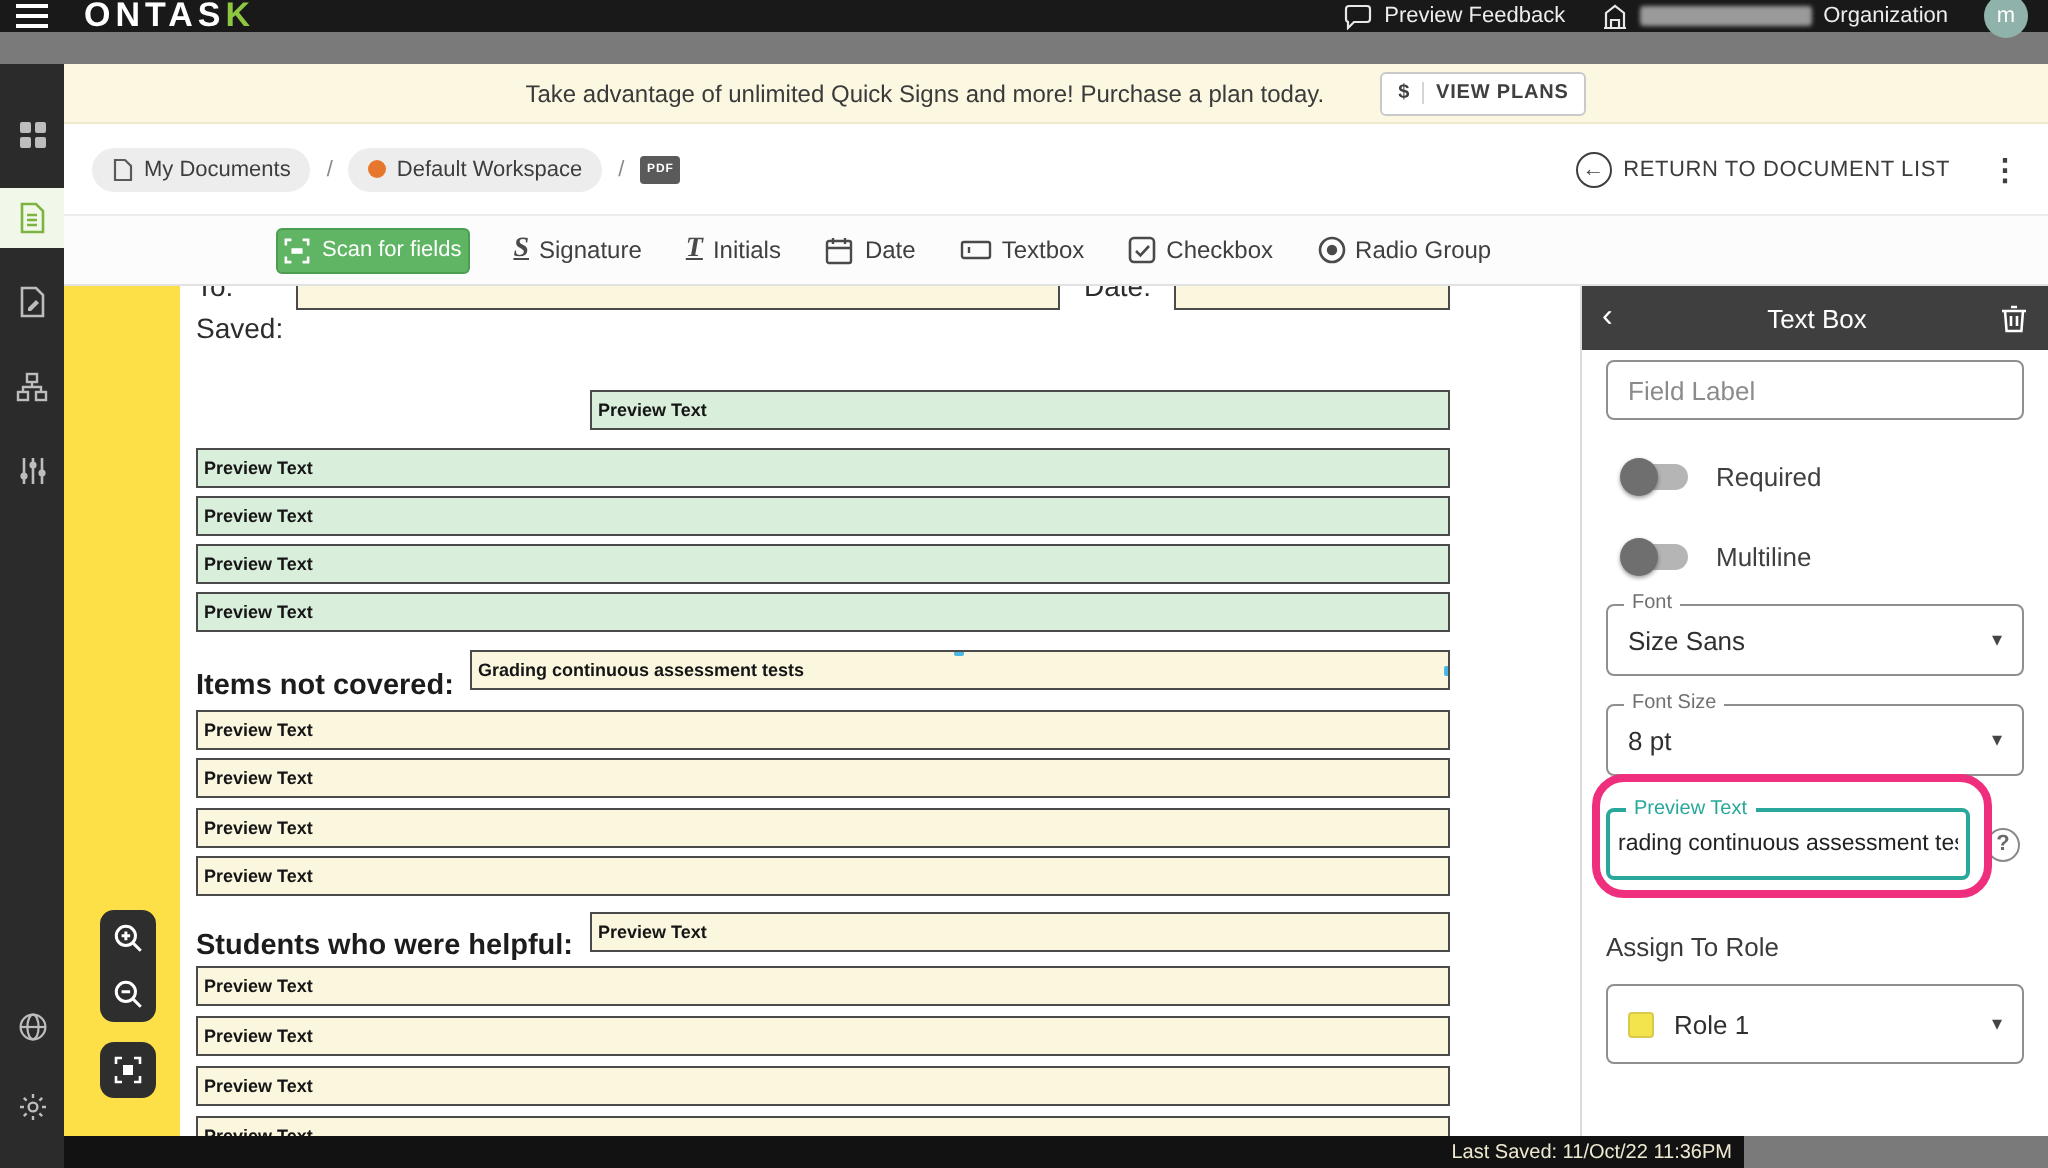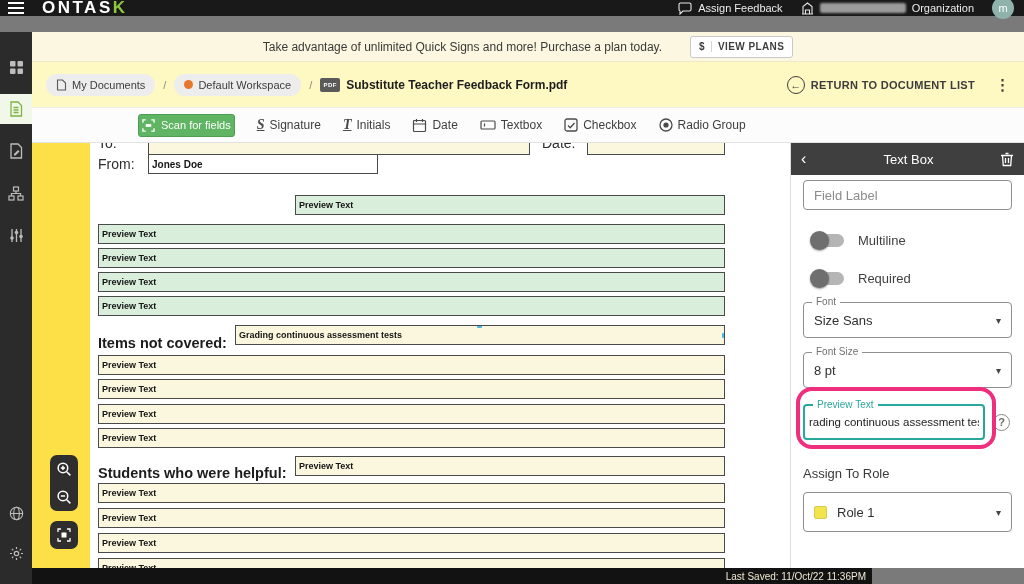--- a/index.html
+++ b/index.html
@@ -25,29 +25,29 @@
   .nav.bottom{margin-top:auto}
   .nav.last{margin-top:10px;margin-bottom:16px}
 
   
   .banner{position:absolute;top:32px;left:32px;width:992px;height:30px;background:#fbf7e0;border-bottom:1px solid #efe9c9;display:flex;align-items:center;justify-content:center;gap:28px;z-index:5}
   .bmsg{font-size:12px;color:#3a3a3a}
   .plans{display:flex;align-items:center;background:#fff;border:1px solid #c9c9c9;border-radius:3px;height:22px;padding:0 8px;font-size:10px;font-weight:bold;color:#3f3f3f;letter-spacing:.4px;cursor:pointer;font-family:inherit}
   .plans .dollar{border-right:1px solid #d5d5d5;padding-right:6px;margin-right:6px;font-weight:bold}
 
   
-  .crumbbar{position:absolute;top:62px;left:32px;width:992px;height:46px;background:#fef9c3;border-bottom:1px solid #ececec;display:flex;align-items:center;padding:0 14px;z-index:5}
+  .crumbbar{position:absolute;top:62px;left:32px;width:992px;height:46px;background:#ffffff;border-bottom:1px solid #ececec;display:flex;align-items:center;padding:0 14px;z-index:5}
   .chip{display:flex;align-items:center;gap:5px;background:#ededed;border-radius:11px;height:22px;padding:0 10px;font-size:11px;color:#3d3d3d;cursor:pointer;white-space:nowrap}
   .dot{width:9px;height:9px;border-radius:50%;background:#e8772e}
   .sep{margin:0 8px;color:#8a8a8a;font-size:11px}
   .doctitle{display:flex;align-items:center;gap:6px;font-size:12px;font-weight:bold;color:#1e1e1e;white-space:nowrap}
   .pdfbox{display:inline-flex;align-items:center;justify-content:center;width:20px;height:14px;background:#5a5a5a;color:#fff;font-size:6px;font-weight:bold;border-radius:2px;letter-spacing:.5px}
   .crumb-right{margin-left:auto;display:flex;align-items:center;gap:8px}
   .backcirc{width:18px;height:18px;border:1.6px solid #3f3f3f;border-radius:50%;display:flex;align-items:center;justify-content:center;font-size:11px;color:#3f3f3f}
-  .retlabel{font-size:11px;font-weight:bold;color:#3c3c3c;letter-spacing:.3px}
+  .retlabel{font-size:11px;font-weight:normal;color:#3c3c3c;letter-spacing:.3px}
   .kebab{font-size:15px;color:#3f3f3f;margin-left:12px;cursor:pointer;font-weight:bold}
 
   
   .toolbar{position:absolute;top:108px;left:32px;width:992px;height:35px;background:#fcfcfc;border-bottom:1px solid #e2e2e2;display:flex;align-items:center;padding-left:106px;gap:22px;z-index:5}
   .scanbtn{display:flex;align-items:center;gap:6px;background:#5fb563;border:1px solid #4d9e51;border-radius:3px;height:23px;padding:0 3px;color:#fff;font-size:11px;cursor:pointer;font-family:inherit}
   .tool{display:flex;align-items:center;gap:5px;font-size:12px;color:#3f3f3f;cursor:pointer}
   .tglyph{font-family:"Liberation Serif",serif;font-style:italic;font-weight:bold;font-size:14px;color:#4a4a4a;text-decoration:underline;line-height:1}
 
   
   .main{position:absolute;top:143px;left:32px;width:758px;height:550px;background:#fde047;overflow:hidden}
@@ -111,21 +111,21 @@
         <i></i>
       </div>
     <div class="logo"><span>ONTAS</span><span class="k">K</span></div>
     <div class="top-right">
       <div class="top-item">
         <span>
             <svg width="14" height="13" viewBox="0 0 14 13" fill="none" stroke="#e8e8e8" stroke-width="1.1">
               <path d="M1 2.5A1.5 1.5 0 0 1 2.5 1h9A1.5 1.5 0 0 1 13 2.5v5A1.5 1.5 0 0 1 11.5 9H5l-3 3V9h.5A1.5 1.5 0 0 1 1 7.5z"></path>
             </svg>
           </span>
-        <span>Assign Feedback</span>
+        <span>Preview Feedback</span>
       </div>
       <div class="top-item">
         <span>
             <svg width="13" height="13" viewBox="0 0 13 13" fill="none" stroke="#e8e8e8" stroke-width="1.1">
               <path d="M1 12h11M2 12V4.5L6.5 1 11 4.5V12M4.5 12V8h4v4"></path>
             </svg>
           </span>
         <span class="redact"></span>
         <span>Organization</span>
       </div>
@@ -217,21 +217,20 @@
       <span>My Documents</span>
     </div>
     <span class="sep">/</span>
     <div class="chip">
       <span class="dot"></span>
       <span>Default Workspace</span>
     </div>
     <span class="sep">/</span>
     <div class="doctitle">
       <span class="pdfbox">PDF</span>
-      <span>Substitute Teacher Feedback Form.pdf</span>
     </div>
     <div class="crumb-right">
       <div class="top-item" style="color:#3c3c3c">
         <span class="backcirc">
             <span>←</span>
           </span>
         <span class="retlabel">RETURN TO DOCUMENT LIST</span>
       </div>
       <span class="kebab">⋮</span>
     </div>
@@ -293,22 +292,21 @@
     </div>
   </div>
 
   <div class="main">
     <div class="page">
       <span class="dlabel" style="left:8px;top:-8px">To:</span>
       <div class="fld yellow" style="left:58px;top:-8px;width:382px"></div>
       <span class="dlabel" style="left:452px;top:-8px">Date:</span>
       <div class="fld yellow" style="left:497px;top:-8px;width:138px"></div>
 
-      <span class="dlabel" style="left:8px;top:13px">From:</span>
-      <div class="fld white" style="left:58px;top:11px;width:230px">Jones Doe</div>
+      <span class="dlabel" style="left:8px;top:13px">Saved:</span>
 
       <div class="fld green" style="left:205px;top:52px;width:430px">Preview Text</div>
       <div class="fld green" style="left:8px;top:81px;width:627px">Preview Text</div>
       <div class="fld green" style="left:8px;top:105px;width:627px">Preview Text</div>
       <div class="fld green" style="left:8px;top:129px;width:627px">Preview Text</div>
       <div class="fld green" style="left:8px;top:153px;width:627px">Preview Text</div>
 
       <span class="dlabel strong" style="left:8px;top:192px">Items not covered:</span>
       <div class="fld yellow" style="left:145px;top:182px;width:490px">
         <span>Grading continuous assessment tests</span>
@@ -357,31 +355,31 @@
       <button class="trash">
           <span>
             <svg width="14" height="15" viewBox="0 0 14 15" fill="none" stroke="#fff" stroke-width="1.3">
               <path d="M1 3.5h12M5.5 1.5h3M2.5 3.5l.8 10h7.4l.8-10M5.5 6v5M8.5 6v5"></path>
             </svg>
           </span>
         </button>
     </div>
     <div class="panel-b">
       <input class="outl-input" placeholder="Field Label" style="">
+      <div class="trow second">
+        <div class="switch">
+            <span class="thumb"></span>
+          </div>
+        <span class="tlabel">Required</span>
+      </div>
       <div class="trow">
         <div class="switch">
             <span class="thumb"></span>
           </div>
         <span class="tlabel">Multiline</span>
-      </div>
-      <div class="trow second">
-        <div class="switch">
-            <span class="thumb"></span>
-          </div>
-        <span class="tlabel">Required</span>
       </div>
       <div class="outl sel36">
         <span class="flabel">Font</span>
         <span>Size Sans</span>
         <span class="caret">▾</span>
       </div>
       <div class="outl sel36">
         <span class="flabel">Font Size</span>
         <span>8 pt</span>
         <span class="caret">▾</span>

